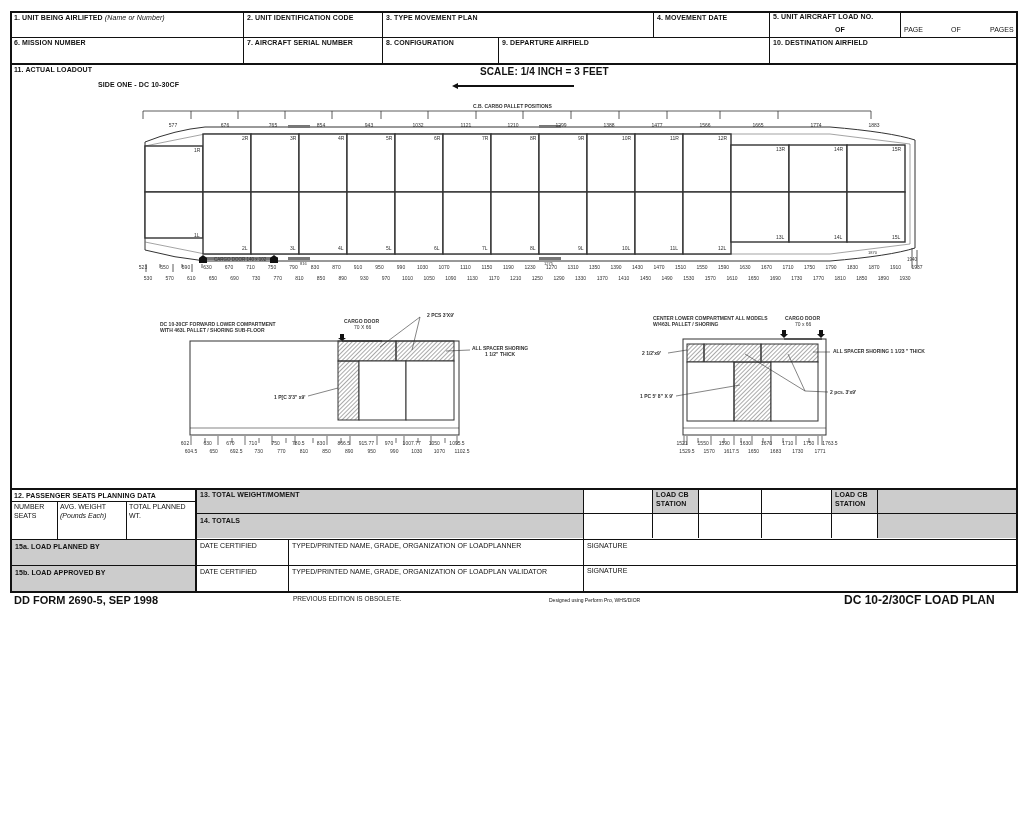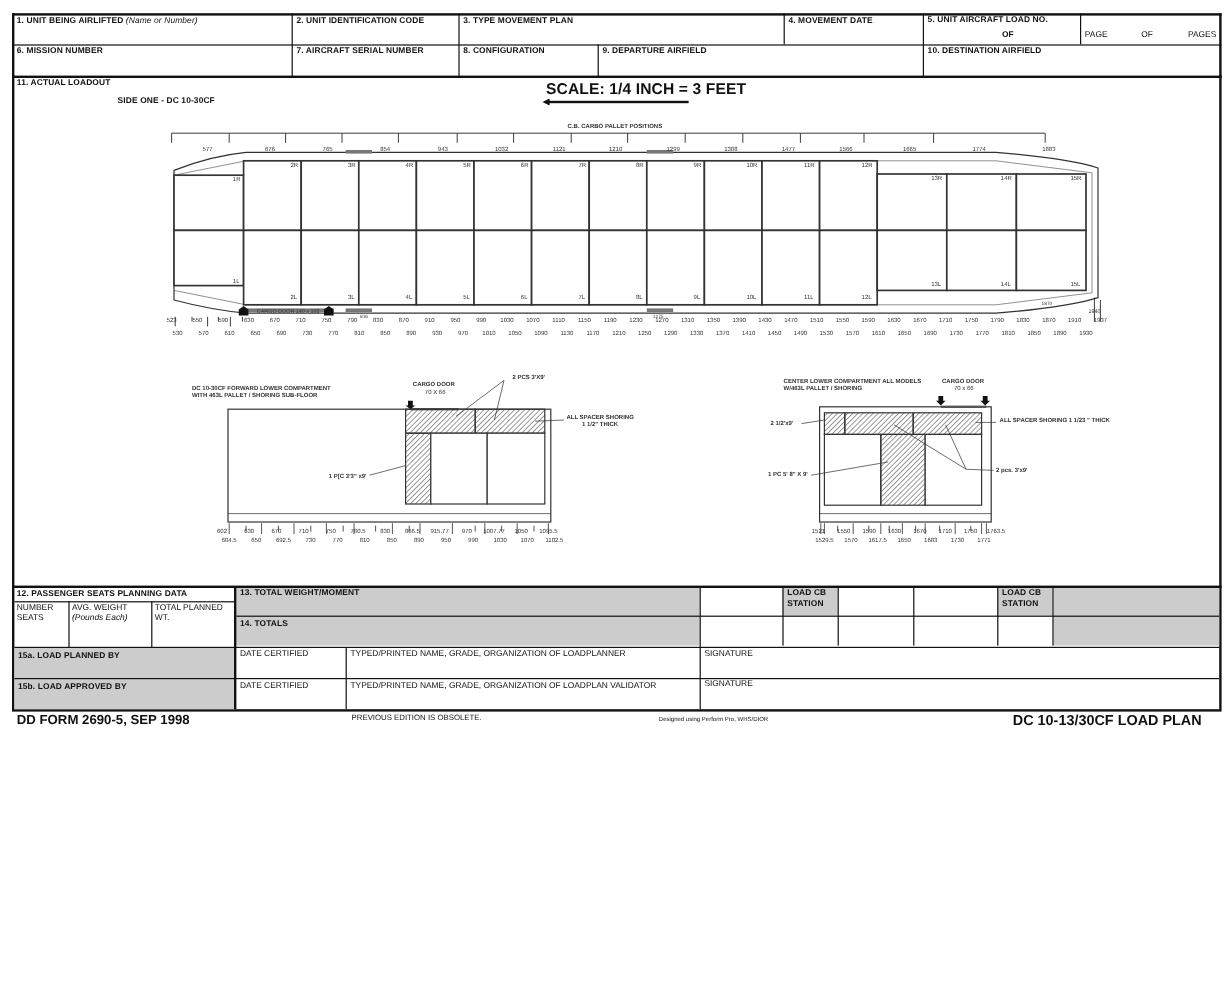--- a/index.html
+++ b/index.html
@@ -62,21 +62,21 @@
 </div>
 <div class="box" style="left:500px;top:38px;width:268px;height:24px;">
   <span class="lbl" style="left:2px;top:1px;"><span>9.</span> <span>DEPARTURE AIRFIELD</span></span>
 </div>
 <div class="box" style="left:771px;top:38px;width:245px;height:24px;">
   <span class="lbl" style="left:2px;top:1px;"><span>10.</span> <span>DESTINATION AIRFIELD</span></span>
 </div>
 
 <div class="box" style="left:10px;top:63px;width:1008px;height:427px;border-left:2px solid #111;border-right:2px solid #111;"></div>
 <span class="lbl" style="left:14px;top:66px;">11. ACTUAL LOADOUT</span>
-<span class="lbl" style="left:455px;top:66px;font-size:13px;">SCALE:  1/4 INCH  =  3 FEET</span>
+<span class="lbl" style="left:480px;top:66px;font-size:10px;">SCALE:  1/4 INCH  =  3 FEET</span>
 <div class="abs" style="left:452px;top:75px;width:122px;height:4px;">
   <svg width="122" height="6" viewBox="0 0 122 6">
       <polygon points="0,3 6,0 6,6" fill="#111"></polygon>
       <rect x="5" y="2" width="117" height="2" fill="#111"></rect>
     </svg>
 </div>
 <span class="lbl" style="left:98px;top:81px;font-size:7px;">SIDE ONE - DC 10-30CF</span>
 
 <div class="abs" style="left:130px;top:100px;width:800px;height:185px;">
   <span class="pl" style="left:343px;top:3px;font-weight:bold;">C.B. CARBO PALLET POSITIONS</span>
@@ -521,13 +521,13 @@
 <div class="box" style="left:289px;top:566px;width:294px;height:25px;">
   <span class="reg" style="left:3px;top:2px;">TYPED/PRINTED NAME, GRADE, ORGANIZATION OF LOADPLAN VALIDATOR</span>
 </div>
 <div class="box" style="left:584px;top:566px;width:432px;height:25px;">
   <span class="reg" style="left:3px;top:1px;">SIGNATURE</span>
 </div>
 
 <span class="abs" style="left:14px;top:594px;font-size:11px;font-weight:bold;">DD FORM 2690-5, SEP 1998</span>
 <span class="abs" style="left:293px;top:595px;font-size:6.5px;">PREVIOUS EDITION IS OBSOLETE.</span>
 <span class="abs" style="left:549px;top:597px;font-size:5px;">Designed using Perform Pro, WHS/DIOR</span>
-<span class="abs" style="left:844px;top:593px;font-size:12px;font-weight:bold;">DC 10-13/30CF LOAD PLAN</span>
+<span class="abs" style="left:844px;top:593px;font-size:12px;font-weight:bold;">DC 10-2/30CF LOAD PLAN</span>
 
 </body></html>

